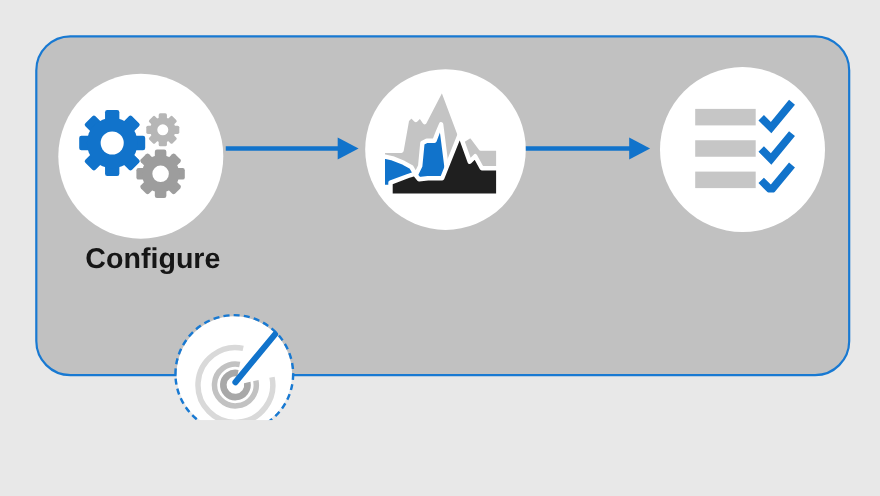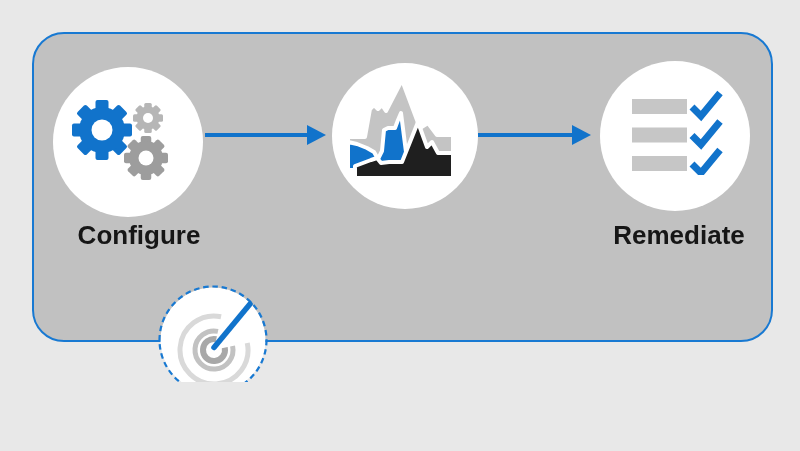--- a/index.html
+++ b/index.html
@@ -104,15 +104,14 @@
     <circle cx="57" cy="57" r="53.5" fill="none" stroke="#1879d2" stroke-width="2.2" stroke-dasharray="5.5 3.8"></circle>
     <g>
       <path d="M91.25 59.93 A34 34 0 1 1 65.07 33.75" fill="none" stroke="#d9d9d9" stroke-width="5"></path>
       <path d="M76.58 63.05 A19 19 0 1 1 61.95 48.42" fill="none" stroke="#c2c2c2" stroke-width="5"></path>
       <path d="M68.76 64.71 A11 11 0 1 1 60.29 56.24" fill="none" stroke="#a8a8a8" stroke-width="6"></path>
       <line x1="58" y1="64.5" x2="94" y2="21" stroke="#1173cb" stroke-width="5.5" stroke-linecap="round"></line>
     </g>
   </svg>
 
   <div class="label l1">Configure</div>
-  <div class="label l3">Remediate</div>
 
 </div>
 
 </body></html>

